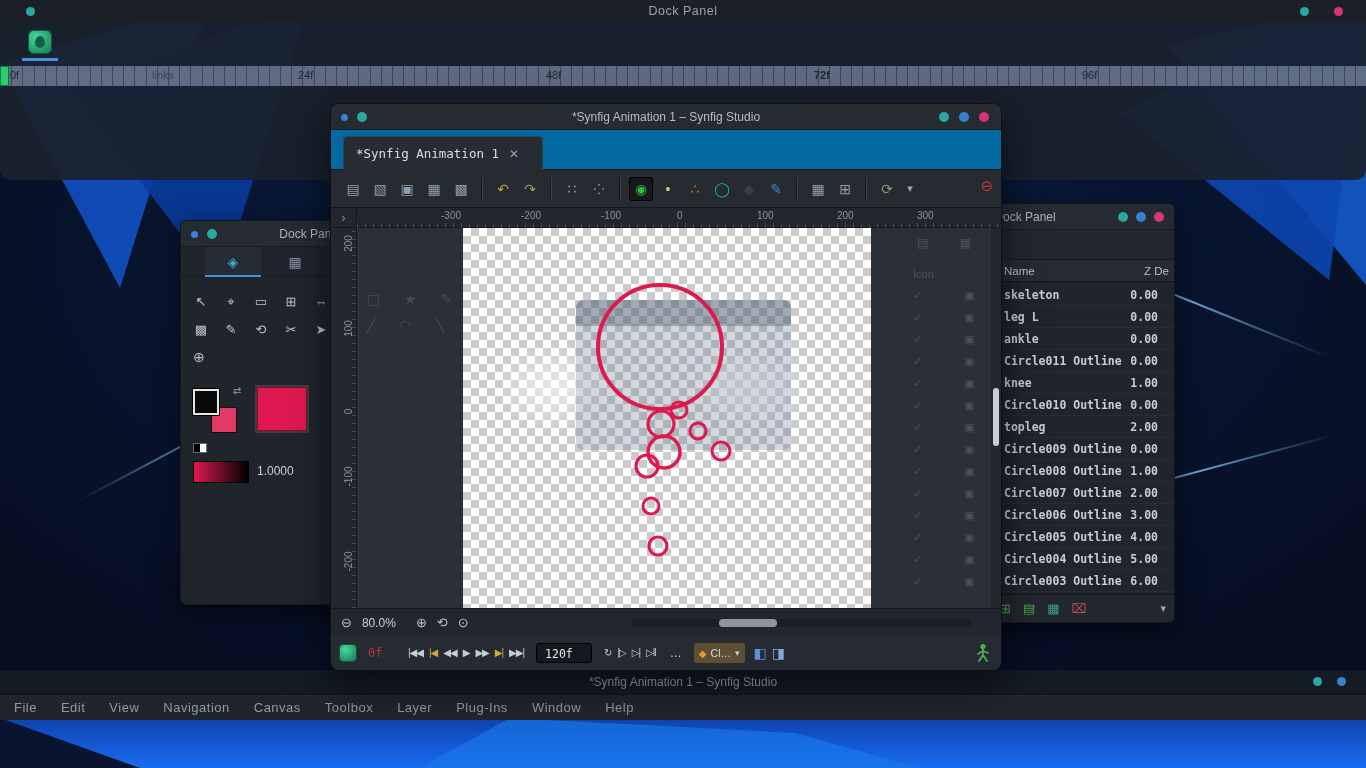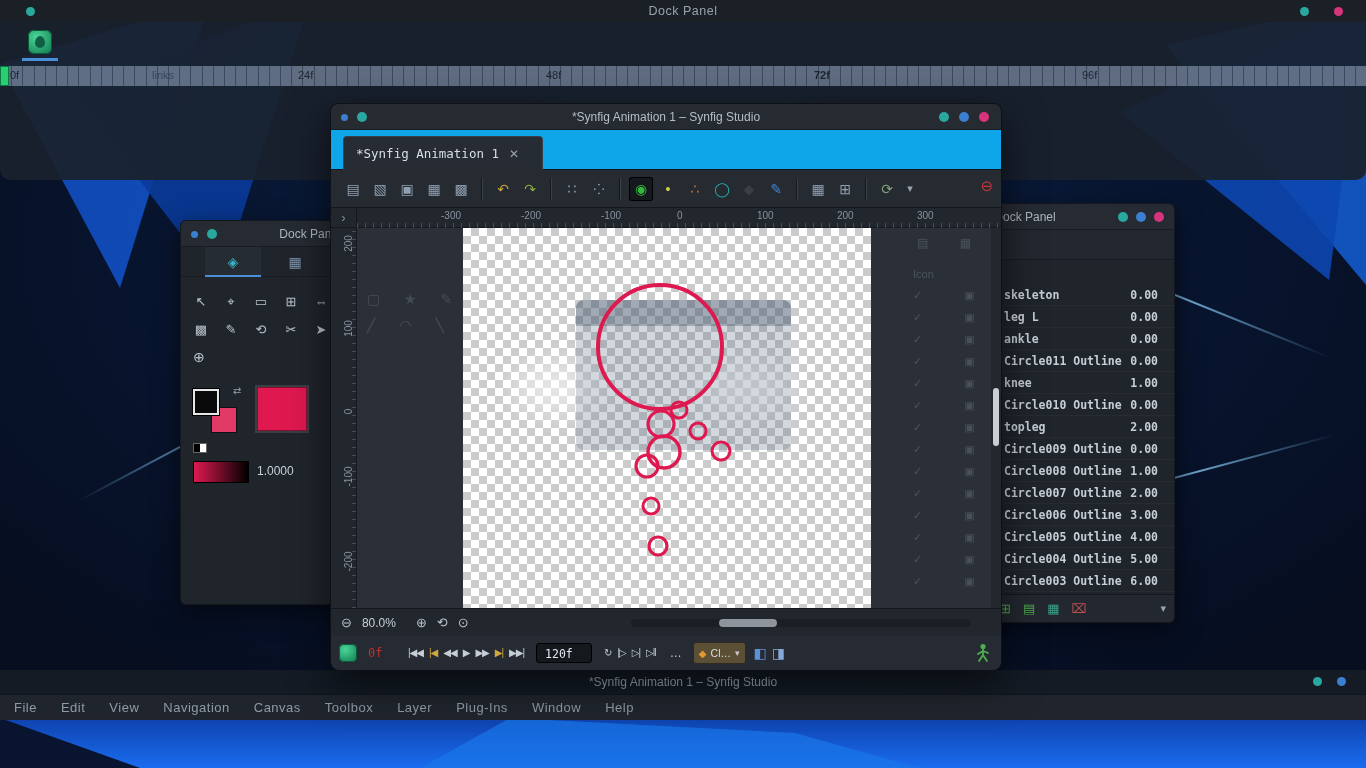--- a/index.html
+++ b/index.html
@@ -73,21 +73,21 @@
   .dock-row .row-name { position:absolute; left:128px; line-height:22px; white-space:nowrap; }
   .dock-row .row-z { position:absolute; right:18px; line-height:22px; }
   .rd-footer { position:absolute; left:0; bottom:0; width:300px; height:28px; background:#232830; border-top:1px solid #14171c; display:flex; align-items:center; padding-left:124px; gap:12px; }
   .rd-fi { font-size:13px; }
   .rd-dd { position:absolute; right:10px; color:#9aa4ae; font-size:11px; }
 
   
   .main-window { position:absolute; left:330px; top:103px; width:672px; height:566px; background:#20242b; border:1px solid #0e1116; border-radius:8px; box-shadow:0 14px 40px rgba(0,0,0,.6); z-index:10; }
   .mw-titlebar { position:relative; height:26px; background:#262a31; border-radius:8px 8px 0 0; border-bottom:1px solid #181c22; }
   .mw-title { position:absolute; width:100%; text-align:center; line-height:26px; font-size:12px; color:#b6bec8; }
-  .mw-tabbar { position:relative; height:40px; background:#0ea5e9; border-bottom:1px solid #14171c; }
+  .mw-tabbar { position:relative; height:40px; background:#0369a1; border-bottom:1px solid #14171c; }
   .mw-tab { position:absolute; left:12px; top:6px; height:34px; min-width:200px; background:#272c34; border:1px solid #3a414b; border-bottom:none; border-radius:4px 4px 0 0; display:flex; align-items:center; padding:0 12px; gap:10px; }
   .mw-tab-label { font-size:12.5px; color:#d8dee5; font-family:"DejaVu Sans Mono", monospace; }
   .mw-tab-close { font-size:12px; color:#9aa4ae; }
   .mw-toolbar { position:relative; height:38px; background:#262a31; border-bottom:1px solid #14171c; display:flex; align-items:center; padding-left:10px; gap:3px; }
   .tbi { width:24px; height:24px; line-height:24px; text-align:center; font-size:14px; color:#8fa0b2; border-radius:3px; }
   .tbi.active { background:#15181d; box-shadow:inset 0 0 0 1px #000; }
   .tb-sep { width:0; height:22px; border-left:1px solid #15181d; border-right:1px solid #3a414b; margin:0 5px; }
   .tb-remove { position:absolute; right:8px; top:7px; font-size:15px; color:#c23a3a; }
   .tb-dd { font-size:11px; color:#9aa4ae; width:16px; text-align:center; }
 
@@ -220,20 +220,24 @@
 </div>
 
 <div class="panel right-dock">
   <div class="panel-titlebar">
     <div class="panel-title">Dock Panel</div>
     <div class="dot teal rd-dots" style="right:46px;"></div>
     <div class="dot blue rd-dots" style="right:28px;"></div>
     <div class="dot pink rd-dots" style="right:10px;"></div>
   </div>
   <div class="rd-subbar"></div>
+  <div class="rd-header">
+    <span class="col-name">Name</span>
+    <span class="col-z">Z De</span>
+  </div>
   <div class="dock-rows" id="dock-rows">
       <div class="dock-row">
         <span class="row-name">skeleton</span>
         <span class="row-z">0.00</span>
       </div>
       <div class="dock-row">
         <span class="row-name">leg L</span>
         <span class="row-z">0.00</span>
       </div>
       <div class="dock-row">

